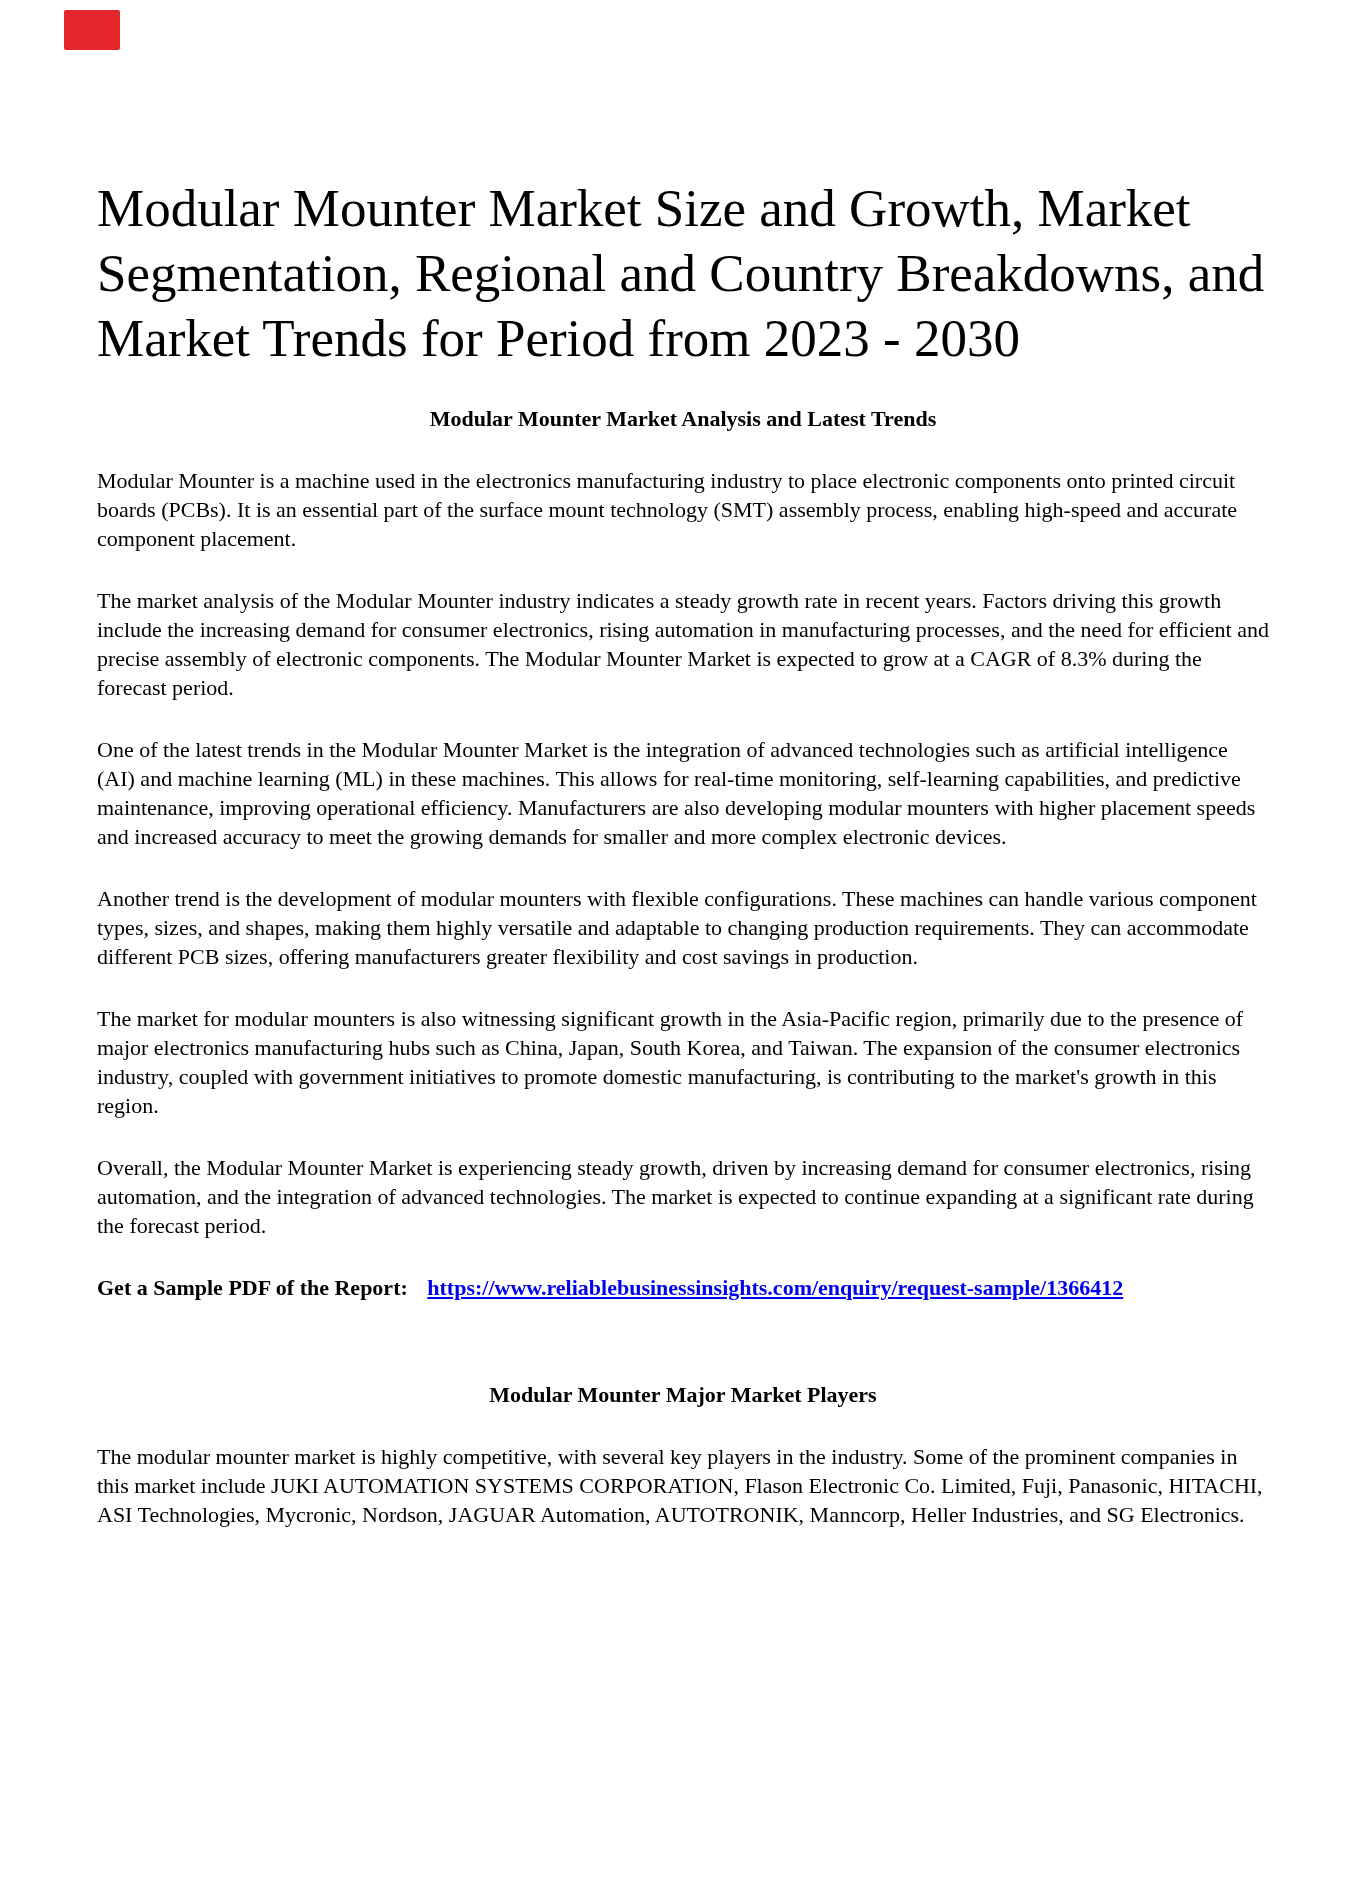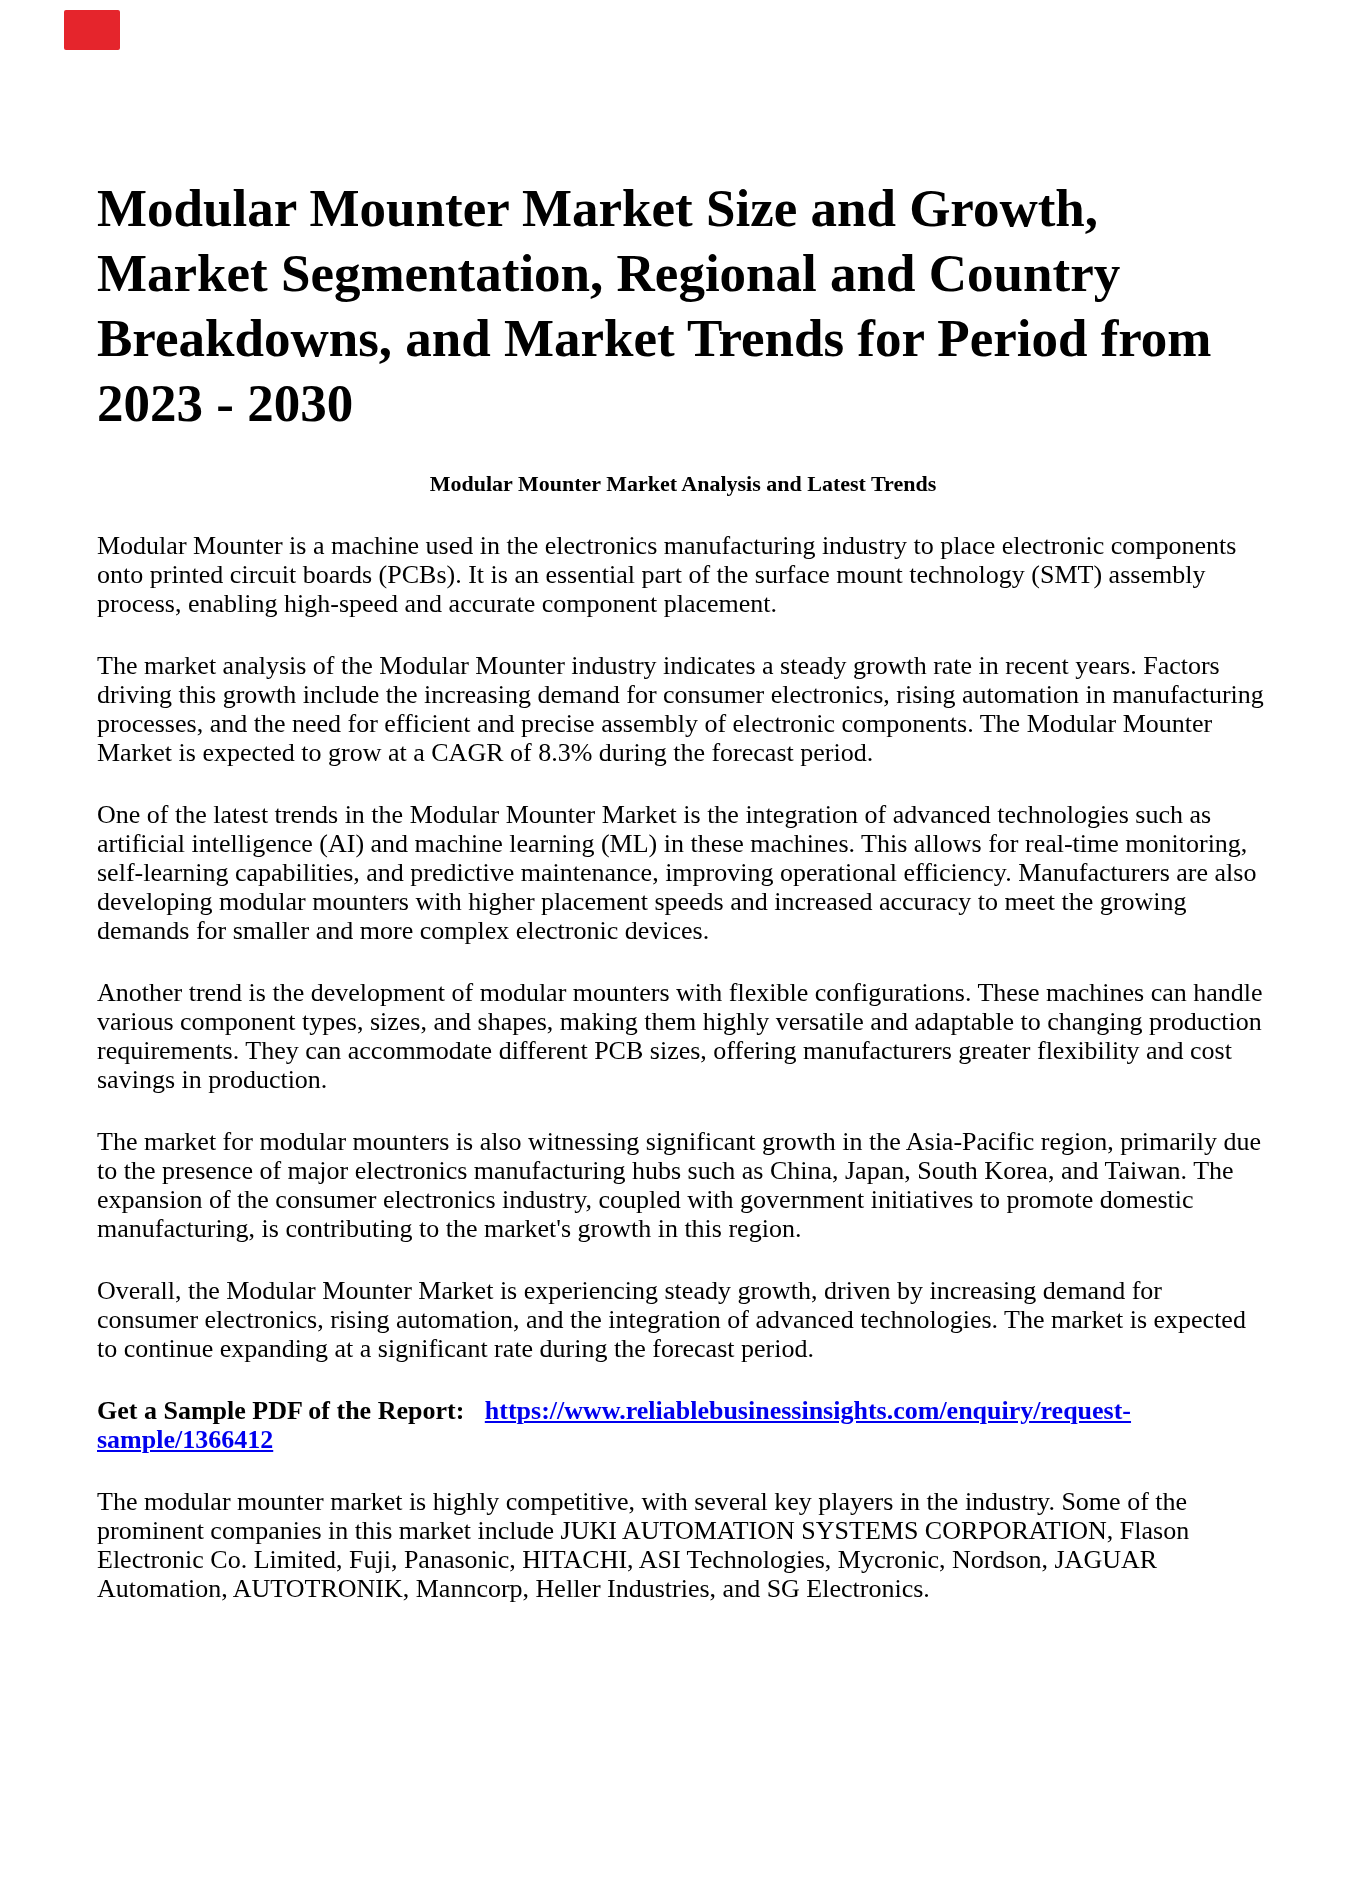--- a/index.html
+++ b/index.html
@@ -25,33 +25,33 @@
     border-radius: 2px;
   }
   .doc {
     padding: 176px 0 0 97px;
     width: 1172px;
   }
   .doc h1 {
     margin: 0;
     font-size: 53px;
     line-height: 65px;
-    font-weight: 700;
+    font-weight: 400;
     letter-spacing: 0;
   }
   .doc h2 {
     margin: 33px 0;
     font-size: 22px;
     line-height: 29px;
     font-weight: 700;
     text-align: center;
   }
   .doc p {
     margin: 33px 0;
-    font-size: 26px;
+    font-size: 22px;
     line-height: 29px;
     font-weight: 400;
   }
   .doc h2.players-heading {
     margin-top: 78px;
   }
   .cta strong {
     font-weight: 700;
     margin-top: 40px;
   }
@@ -86,16 +86,17 @@
 
   <p>The market for modular mounters is also witnessing significant growth in the Asia-Pacific region, primarily due to the presence of major electronics manufacturing hubs such as China, Japan, South Korea, and Taiwan. The expansion of the consumer electronics industry, coupled with government initiatives to promote domestic manufacturing, is contributing to the market's growth in this region.</p>
 
   <p>Overall, the Modular Mounter Market is experiencing steady growth, driven by increasing demand for consumer electronics, rising automation, and the integration of advanced technologies. The market is expected to continue expanding at a significant rate during the forecast period.</p>
 
   <p class="cta">
     <strong>Get a Sample PDF of the Report:</strong>
     <a href="#">https://www.reliablebusinessinsights.com/enquiry/request-sample/1366412</a>
   </p>
 
+  <h2 class="players-heading">Modular Mounter Major Market Players</h2>
 
   <p>The modular mounter market is highly competitive, with several key players in the industry. Some of the prominent companies in this market include JUKI AUTOMATION SYSTEMS CORPORATION, Flason Electronic Co. Limited, Fuji, Panasonic, HITACHI, ASI Technologies, Mycronic, Nordson, JAGUAR Automation, AUTOTRONIK, Manncorp, Heller Industries, and SG Electronics.</p>
 
 </div>
 
 </body></html>

